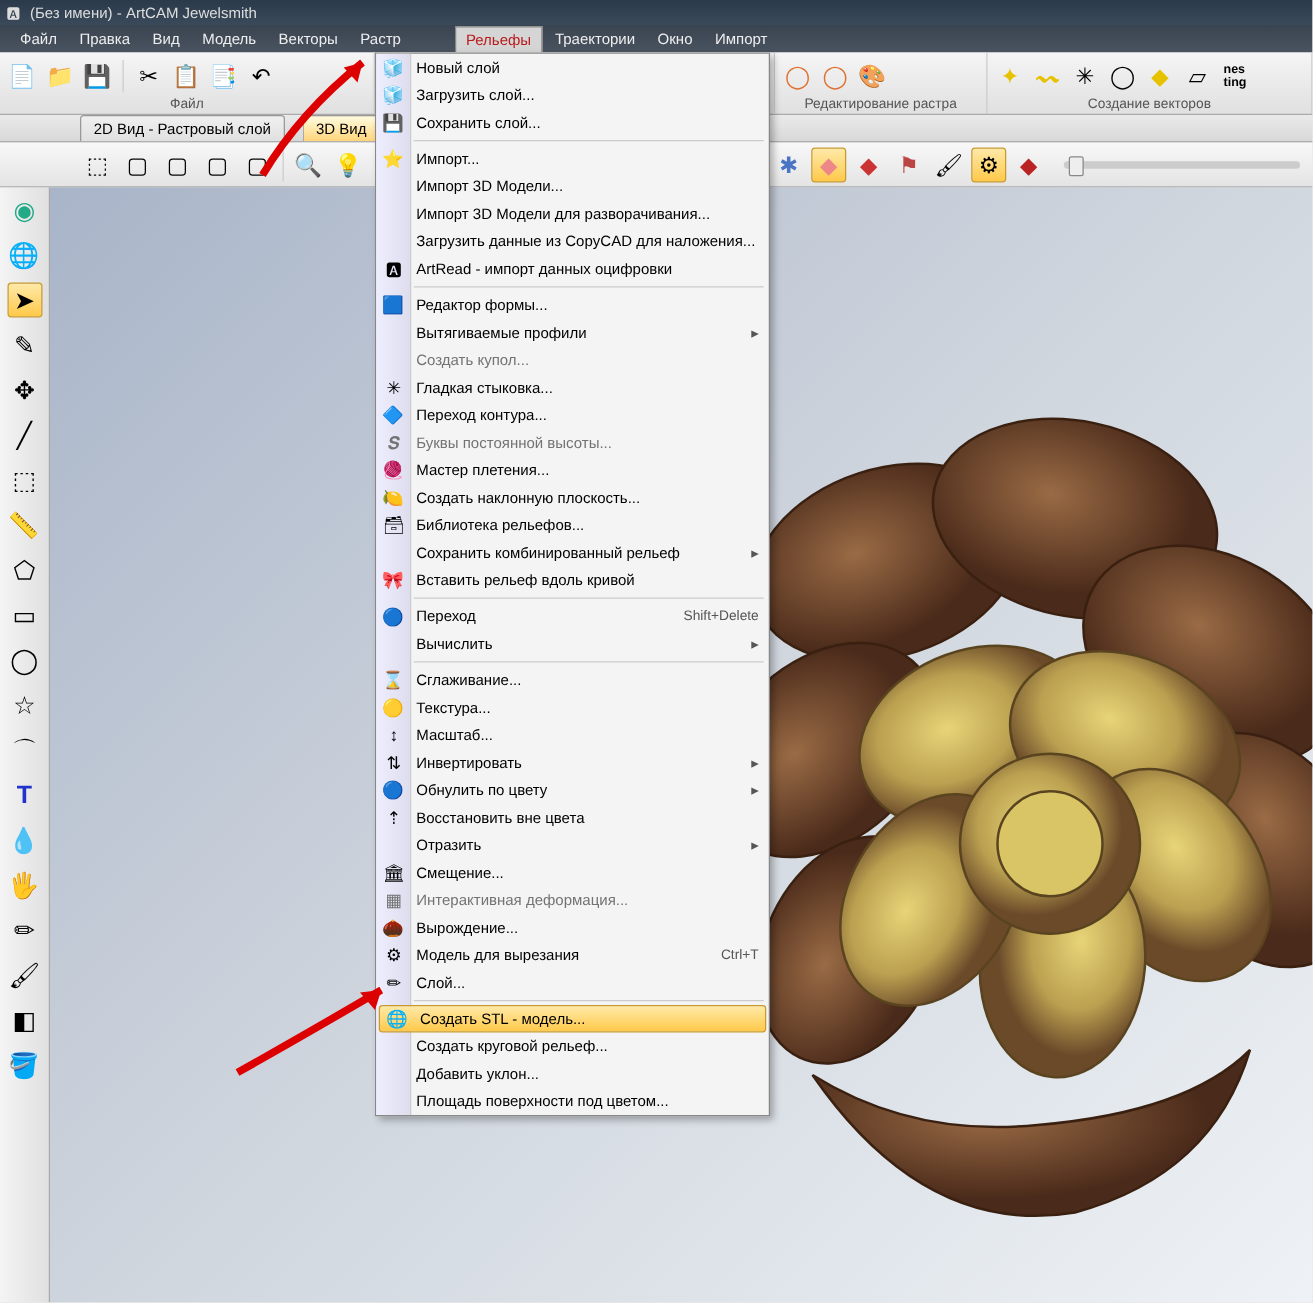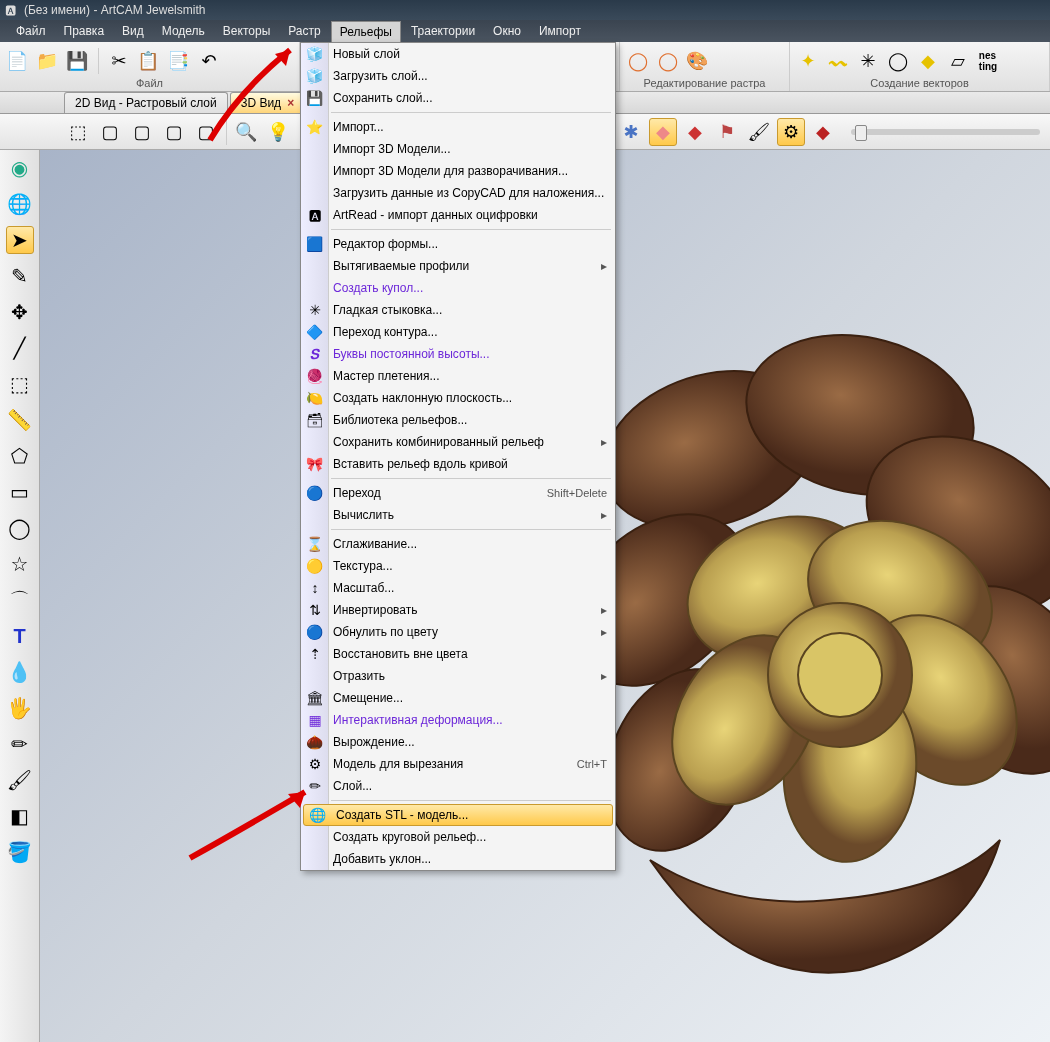--- a/index.html
+++ b/index.html
@@ -3,50 +3,50 @@
 <meta charset="utf-8">
 <style>
 * { margin:0; padding:0; box-sizing:border-box; font-family:Tahoma,Arial,sans-serif; font-size:12px; user-select:none; }
 body { width:1050px; height:1042px; background:#e8e8e8; overflow:hidden; position:relative; }
 
 .titlebar { height:20px; background:linear-gradient(#2a3a4a,#3a4a5a); color:#ddd; display:flex; align-items:center; padding:0 5px; gap:5px; }
 .titlebar .app-icon { width:14px; height:14px; display:inline-block; }
 
 .menubar { height:22px; background:linear-gradient(#3a4450,#4a5460); display:flex; align-items:center; padding:0 8px; gap:2px; }
 .menubar .menu-item { color:#eee; padding:3px 8px; cursor:default; }
-.menubar .menu-item.open { background:#d5d5d5; color:#000000; border:1px solid #888; border-bottom:none; }
+.menubar .menu-item.open { background:#d5d5d5; color:#b91c1c; border:1px solid #888; border-bottom:none;margin-left:33px; }
 
 .toolbar-row { height:50px; background:linear-gradient(#f5f5f5,#e0e0e0); border-bottom:1px solid #aaa; display:flex; align-items:stretch; }
 .toolbar-group { display:flex; flex-direction:column; border-right:1px solid #ccc; padding:2px 6px 0 6px; }
 .tg-icons { display:flex; gap:6px; align-items:center; flex:1; }
 .tg-label { font-size:11px; color:#555; text-align:center; padding-bottom:2px; }
 .tb-icon { width:24px; height:26px; display:flex; align-items:center; justify-content:center; cursor:default; font-size:18px; }
 .tb-sep { width:1px; height:26px; background:#ccc; margin:0 2px; }
 
-.tabs { height:22px; background:linear-gradient(#eaeaea,#d8d8d8); display:flex; align-items:flex-end; padding-left:64px; border-bottom:1px solid #999; }
+.tabs { height:22px; background:linear-gradient(#eaeaea,#d8d8d8); display:flex; align-items:flex-end; padding-left:64px; border-bottom:1px solid #999;gap:12px; }
 .tab { padding:3px 10px; border:1px solid #999; border-bottom:none; margin-right:2px; background:linear-gradient(#f0f0f0,#e0e0e0); border-radius:3px 3px 0 0; font-size:11px; display:flex; align-items:center; gap:6px; }
 .tab.active { background:linear-gradient(#fffbe0,#ffd57a);justify-content:center; }
 .tab .close { font-weight:bold; color:#a33; }
 
 .secondary-toolbar { height:36px; background:linear-gradient(#f8f8f8,#e4e4e4); border-bottom:1px solid #aaa; display:flex; align-items:center; padding-left:64px; gap:4px; }
 .secondary-toolbar .sec-icon { width:28px; height:28px; border:1px solid transparent; display:flex; align-items:center; justify-content:center; font-size:18px; }
 .secondary-toolbar .sec-icon.active { background:linear-gradient(#ffe9a8,#ffc94a); border:1px solid #c99a2e; border-radius:3px; }
 .sec-slider { flex:1; margin:0 10px; height:6px; background:#ccc; border-radius:3px; position:relative; }
 .sec-slider::after{content:"";position:absolute;left:4px;top:-4px;width:10px;height:14px;background:#eee;border:1px solid #888;border-radius:2px;}
 
 .sidebar { position:absolute; left:0; top:150px; width:40px; bottom:0; background:linear-gradient(90deg,#f4f4f4,#e0e0e0); border-right:1px solid #aaa; display:flex; flex-direction:column; align-items:center; padding-top:4px; gap:8px; }
 .side-tool { width:28px; height:28px; display:flex; align-items:center; justify-content:center; font-size:20px; cursor:default; }
 .side-tool.active { background:linear-gradient(#ffe9a8,#ffc94a); border:1px solid #c99a2e; border-radius:3px; }
 
 .canvas { position:absolute; left:40px; top:150px; right:0; bottom:0; background:linear-gradient(135deg,#a8b4c8 0%,#d0d6de 50%,#eef2f6 100%); overflow:hidden; }
 .canvas .flower { position:absolute; right:-40px; top:150px; width:560px; height:700px; }
 
 .dropdown { position:absolute; left:300px; top:42px; width:316px; background:#f4f4f4; border:1px solid #888; box-shadow:3px 3px 6px rgba(0,0,0,.3); z-index:100; }
 .dropdown .dd-row { display:flex; align-items:center; height:22px; padding:0 8px 0 4px; gap:8px; cursor:default; }
-.dropdown .dd-row.disabled { color:#6d28d9; }
+.dropdown .dd-row.disabled { color:#737373; }
 .dropdown .dd-row.hl { background:linear-gradient(#ffe9a8,#ffc94a); border:1px solid #c99a2e; border-radius:3px; margin:0 2px; height:22px; }
 .dropdown .dd-icon { width:20px; height:20px; display:flex; align-items:center; justify-content:center; font-size:14px; }
 .dropdown .dd-label { flex:1; white-space:nowrap; }
 .dropdown .dd-right { color:#555; font-size:11px; }
 .dropdown .dd-arrow { color:#555; }
 .dropdown .sep { height:1px; background:#ccc; margin:3px 4px 3px 30px; padding:0; }
 .dd-gutter{position:absolute;left:0;top:0;bottom:0;width:28px;background:linear-gradient(90deg,#eef,#dde);border-right:1px solid #ccc;pointer-events:none;}
 
 .arrow-anno { position:absolute; z-index:200; pointer-events:none; }
 .arrow-anno svg { overflow:visible; }
@@ -350,20 +350,24 @@
         <span class="dd-label">Создать STL - модель...</span>
       </div>
       <div class="dd-row">
         <span class="dd-icon"></span>
         <span class="dd-label">Создать круговой рельеф...</span>
       </div>
       <div class="dd-row">
         <span class="dd-icon"></span>
         <span class="dd-label">Добавить уклон...</span>
       </div>
+      <div class="dd-row">
+        <span class="dd-icon"></span>
+        <span class="dd-label">Площадь поверхности под цветом...</span>
+      </div>
     </div>
 </div>
 
 <div class="arrow-anno" style="left:200px; top:40px;">
   <svg width="110" height="110">
       <path d="M10 100 Q40 50 90 10" stroke="#d00" stroke-width="6" fill="none"></path>
       <path d="M90 10 L75 14 L86 26 Z" fill="#d00"></path>
     </svg>
 </div>
 <div class="arrow-anno" style="left:180px; top:780px;">

